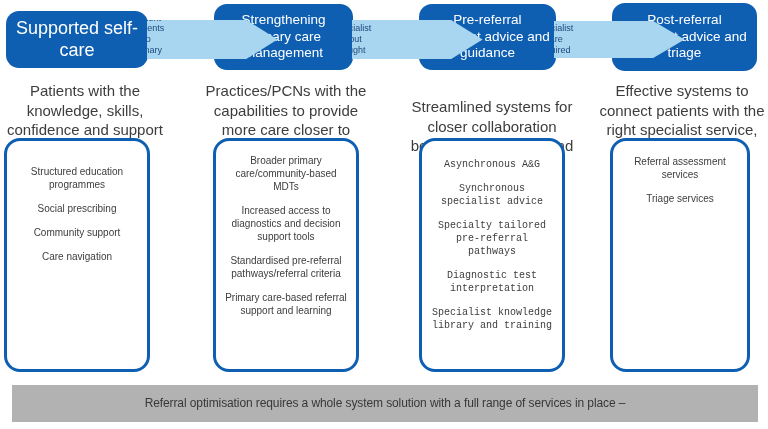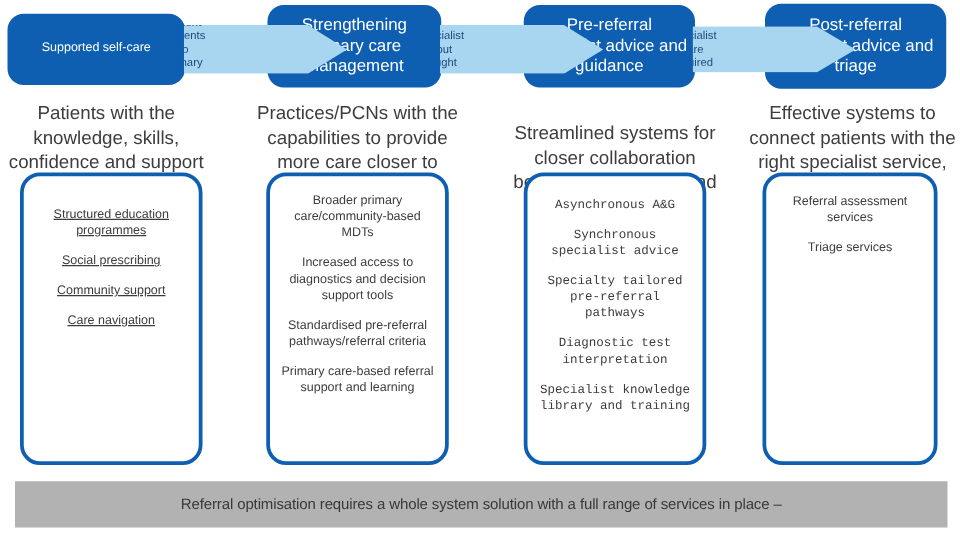--- a/index.html
+++ b/index.html
@@ -8,21 +8,21 @@
     font-family:"Liberation Sans",sans-serif;overflow:hidden;
     color:var(--body-text,#3d3d3d);
   }
   
   .hbox{
     position:absolute;background:var(--box-blue,#0e5fb2);color:#fff;
     border-radius:13px;display:flex;align-items:center;justify-content:center;
     text-align:center;font-size:13.5px;line-height:1.22;padding:2px 6px;
     box-sizing:border-box;z-index:1;
   }
-  #h0{left:6px;top:11px;width:142px;height:57px;font-size:10px;}
+  #h0{left:6px;top:11px;width:142px;height:57px;font-size:18px;}
   #h1{left:214px;top:4px;width:139px;height:66px;}
   #h2{left:419px;top:4px;width:137px;height:66px;}
   #h3{left:612px;top:3px;width:145px;height:68px;}
   
   .arrow{
     position:absolute;background:var(--arrow-blue,#a8d5ef);z-index:2;
     clip-path:polygon(0 0,76% 0,100% 50%,76% 100%,0 100%);
     display:flex;align-items:center;justify-content:center;
     color:var(--arrow-text,#1d4a7d);font-size:9px;line-height:1.2;
     text-align:center;padding-right:17%;box-sizing:border-box;
@@ -38,21 +38,21 @@
   #d0{left:1px;}
   #d1{left:202px;}
   #d2{left:408px;margin-top:16px;}
   #d3{left:598px;}
   
   .panel{
     position:absolute;top:138px;height:234px;background:#fff;
     border:3px solid var(--box-blue,#0e5fb2);border-radius:16px;
     box-sizing:border-box;z-index:1;
   }
-  #p0{left:16px;width:146px;padding-top:24px;text-decoration:underline;}
+  #p0{left:4px;width:146px;padding-top:24px;}
   #p1{left:213px;width:146px;padding-top:13px;}
   #p2{left:419px;width:146px;padding-top:17px;font-family:Liberation Mono, monospace;}
   #p3{left:610px;width:140px;padding-top:14px;}
   .svc{
     margin:0 9px 11px;text-align:center;font-size:10px;line-height:1.3;
     color:var(--body-text,#3d3d3d);
   }
   
   #footer{
     position:absolute;left:12px;top:385px;width:746px;height:37px;

